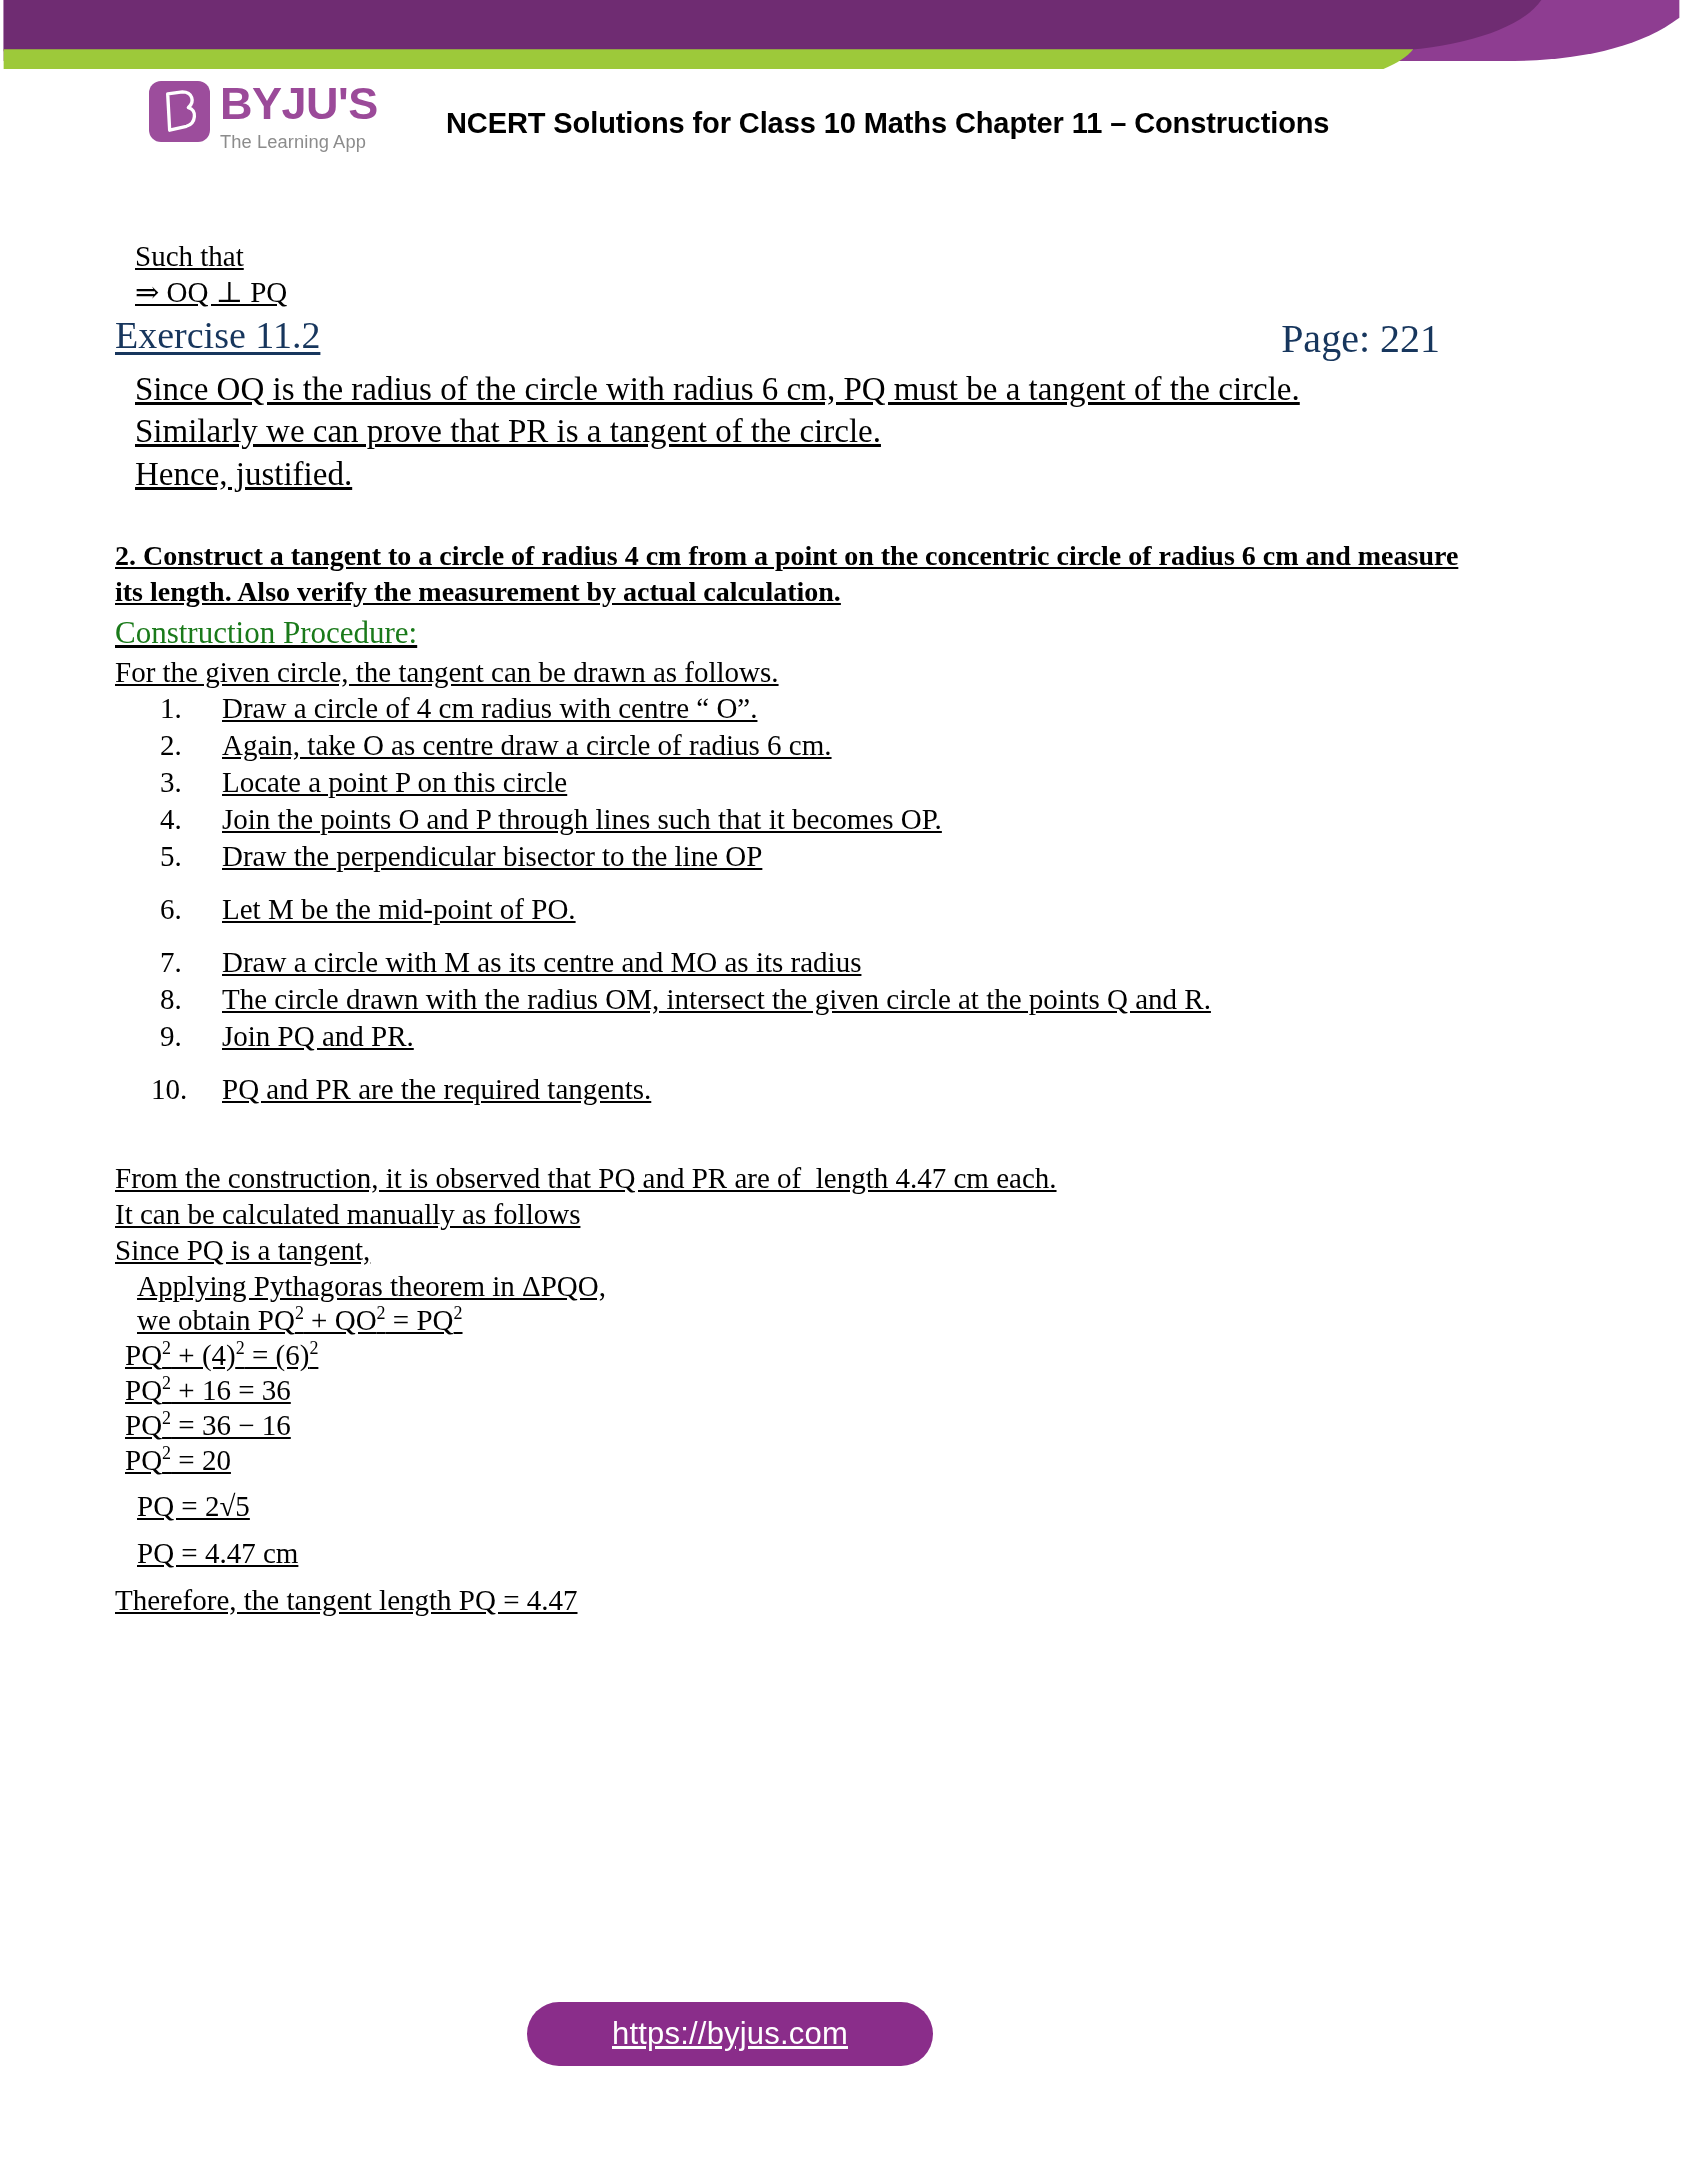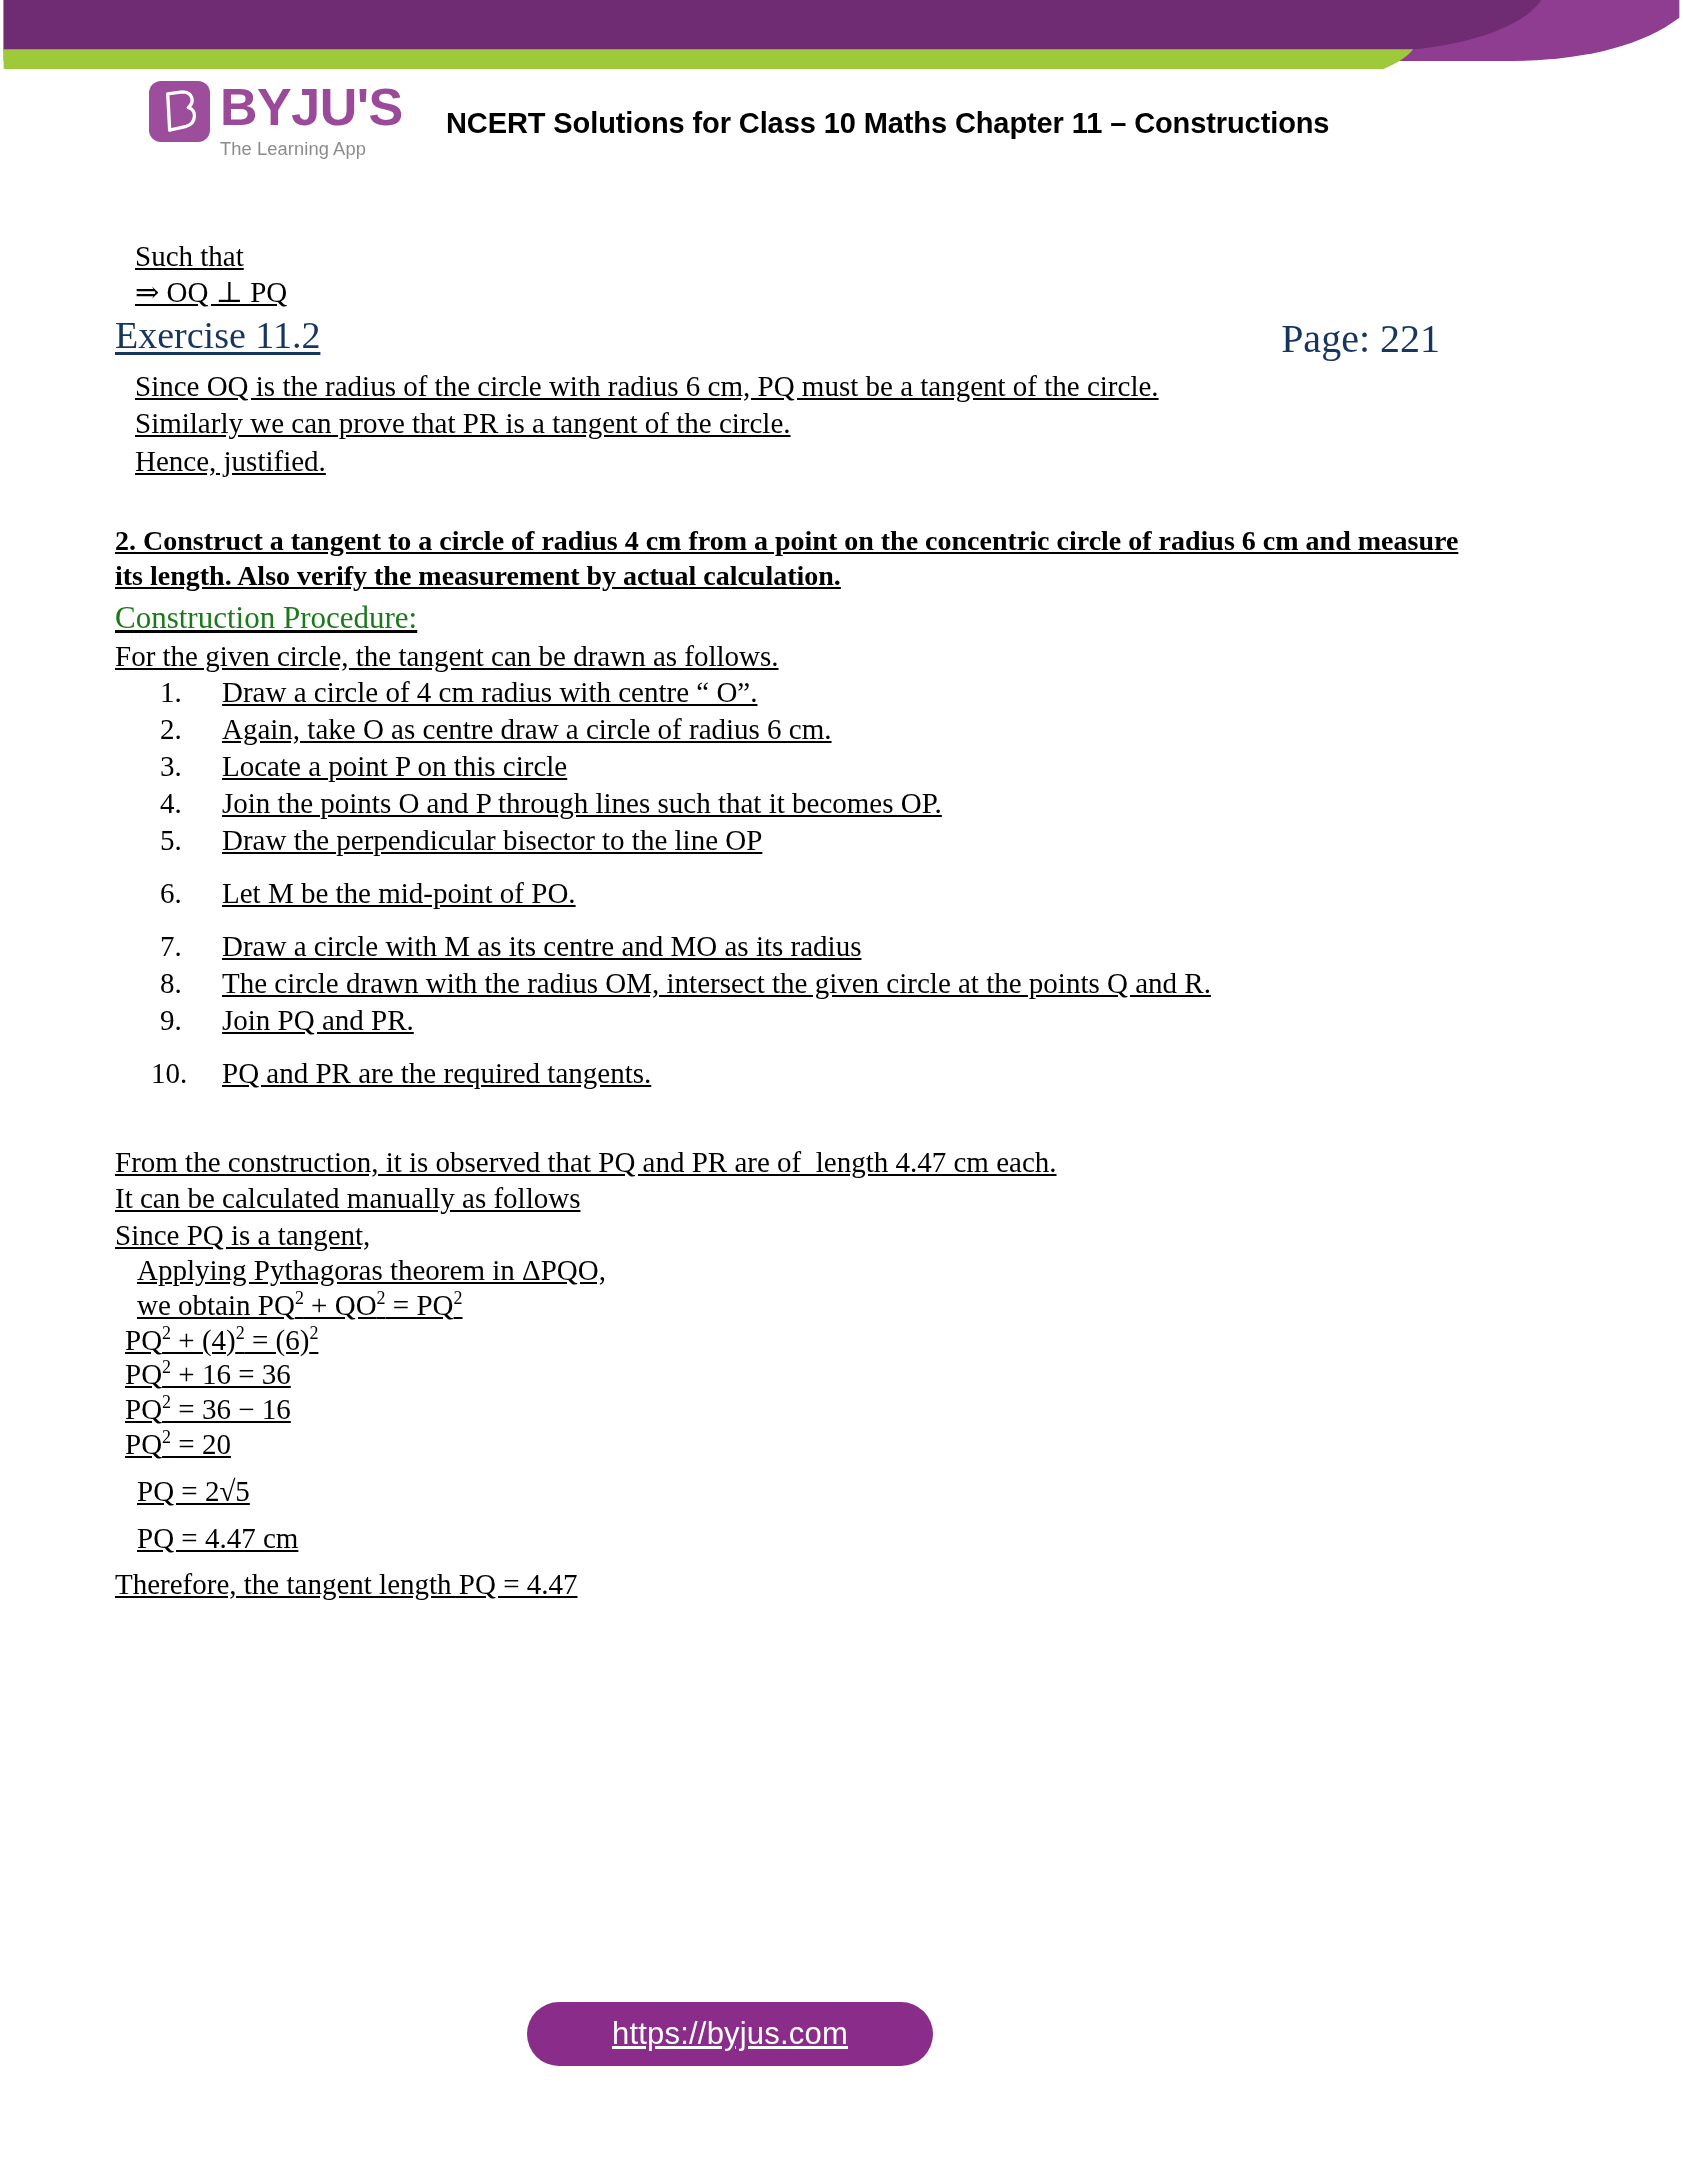--- a/index.html
+++ b/index.html
@@ -52,21 +52,21 @@
   }
   .logo-mark svg { position: absolute; top: 0; left: 0; }
   .logo-text {
     display: flex;
     flex-direction: column;
     justify-content: flex-start;
   }
   .logo-byjus {
     font-family: "Liberation Sans", "DejaVu Sans", sans-serif;
     font-weight: bold;
-    font-size: 52px;
+    font-size: 45px;
     letter-spacing: -0.5px;
     color: #9b4a99;
     line-height: 1;
     margin-top: 2px;
   }
   .logo-tagline {
     font-family: "Liberation Sans", "DejaVu Sans", sans-serif;
     font-size: 18.3px;
     color: #8c8c8c;
     line-height: 1;
@@ -126,21 +126,21 @@
   .page-num {
     position: absolute;
     right: 81px;
     top: 2px;
     font-size: 40px;
     color: #17365d;
     line-height: 1.1;
   }
 
   .para {
-    font-size: 29px;
+    font-size: 33px;
     line-height: 1.30;
     padding-left: 20px;
   }
 
   .q-bold {
     font-weight: bold;
     font-size: 28px;
     line-height: 1.27;
     margin-top: 42px;
     width: 1346px;

